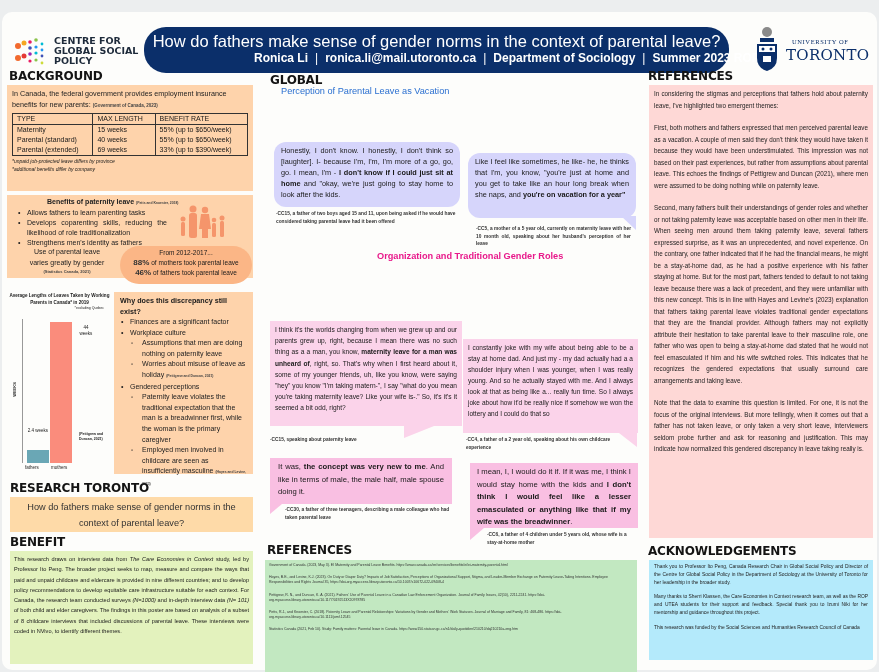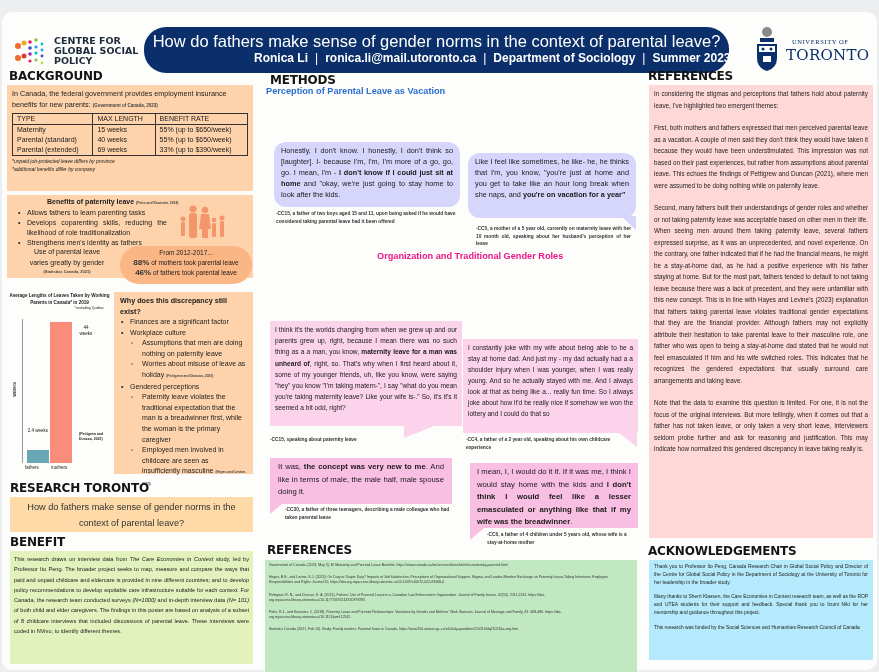--- a/index.html
+++ b/index.html
@@ -187,22 +187,22 @@
   </div>
 
   <div class="abs h1" style="left:8px;top:469px">RESEARCH TORONTO</div>
   <div class="abs" style="left:8px;top:485px;width:243px;height:35px;background:#fedaa8;text-align:center;font-size:9.2px;line-height:16px;padding:2px 14px;color:#333">How do fathers make sense of gender norms in the context of parental leave?</div>
 
   <div class="abs h1" style="left:8px;top:523px">BENEFIT</div>
   <div class="abs methods" style="left:8px;top:539px;width:243px;height:113px;padding:3px 4px;font-size:5.6px;line-height:10.3px;text-align:justify">
     <span>This research draws on interview data from </span><i>The Care Economies in Context</i><span> study, led by Professor Ito Peng. The broader project seeks to map, measure and compare the ways that paid and unpaid childcare and eldercare is provided in nine different countries; and to develop policy recommendations to develop equitable care infrastructure suitable for each context. For Canada, the research team conducted surveys </span><i>(N=1000)</i><span> and in-depth interview data </span><i>(N= 101)</i><span> of both child and elder caregivers. The findings in this poster are based on analysis of a subset of 8 childcare interviews that included discussions of parental leave. These interviews were coded in NVivo, to identify different themes.</span>
   </div>
 
-  <div class="abs h1" style="left:268px;top:61px">METHODS</div>
-  <div class="abs" style="left:264px;top:74px;font-size:9.2px;font-weight:bold;color:#2a6fd0">Perception of Parental Leave as Vacation</div>
+  <div class="abs h1" style="left:268px;top:61px">GLOBAL</div>
+  <div class="abs" style="left:279px;top:74px;font-size:9.2px;font-weight:normal;color:#2a6fd0">Perception of Parental Leave as Vacation</div>
 
   <div class="abs lav quote" style="left:272px;top:130px;width:186px;height:65px;padding:4px 7px">
     <span>Honestly, I don't know. I honestly, I don't think so [laughter]. I- because I'm, I'm, I'm more of a go, go, go. I mean, I'm - </span><b>I don't know if I could just sit at home</b><span> and "okay, we're just going to stay home to look after the kids.</span>
   </div>
   <div class="abs attr" style="left:274px;top:198px;width:186px;font-size:4.8px;line-height:7.5px">-CC15, a father of two boys aged 15 and 11, upon being asked if he would have considered taking parental leave had it been offered</div>
 
   <div class="abs lav quote" style="left:466px;top:141px;width:168px;height:65px;padding:4px 7px">
     <span>Like I feel like sometimes, he like- he, he thinks that I'm, you know, "you're just at home and you get to take like an hour long break when she naps, and </span><b>you're on vacation for a year"</b>
   </div>
   <div class="abs" style="left:619px;top:204px;width:0;height:0;border-left:15px solid transparent;border-top:14px solid #d6d5fb"></div>

